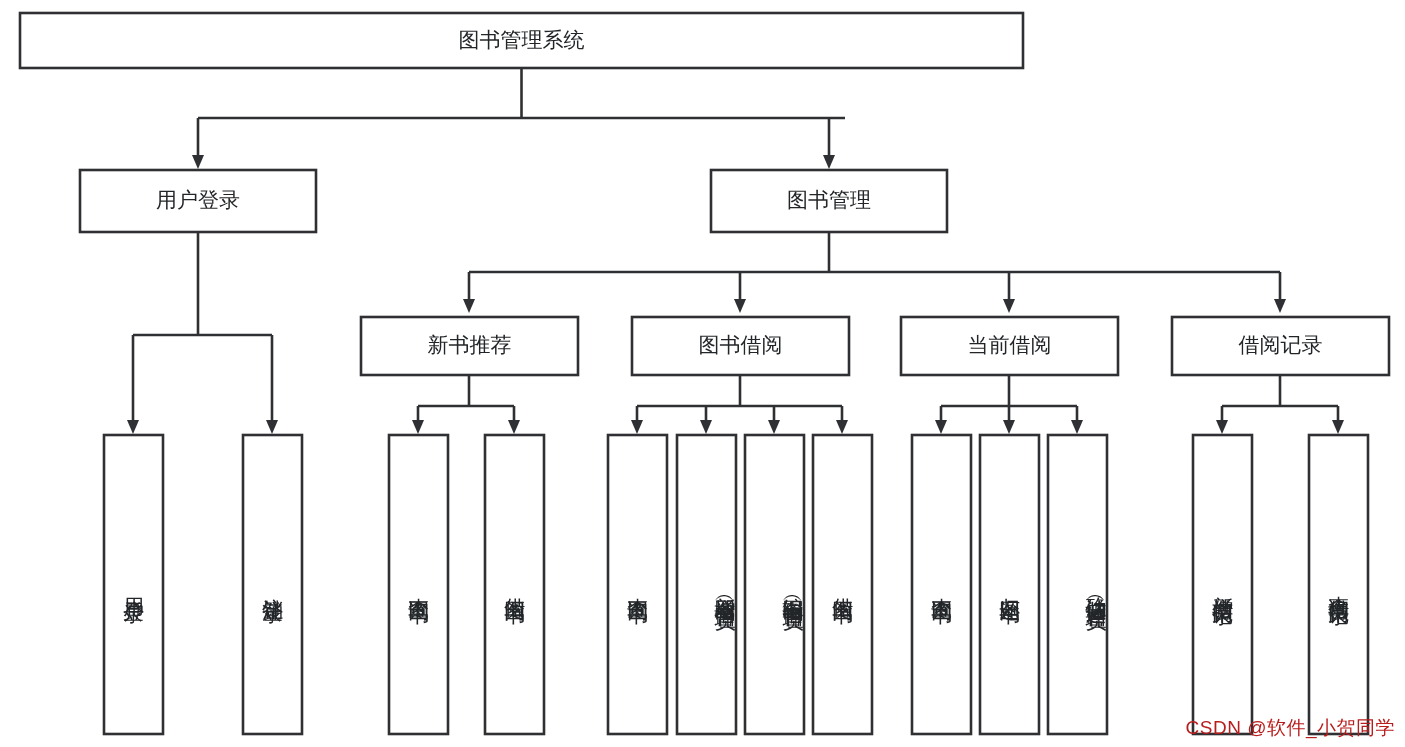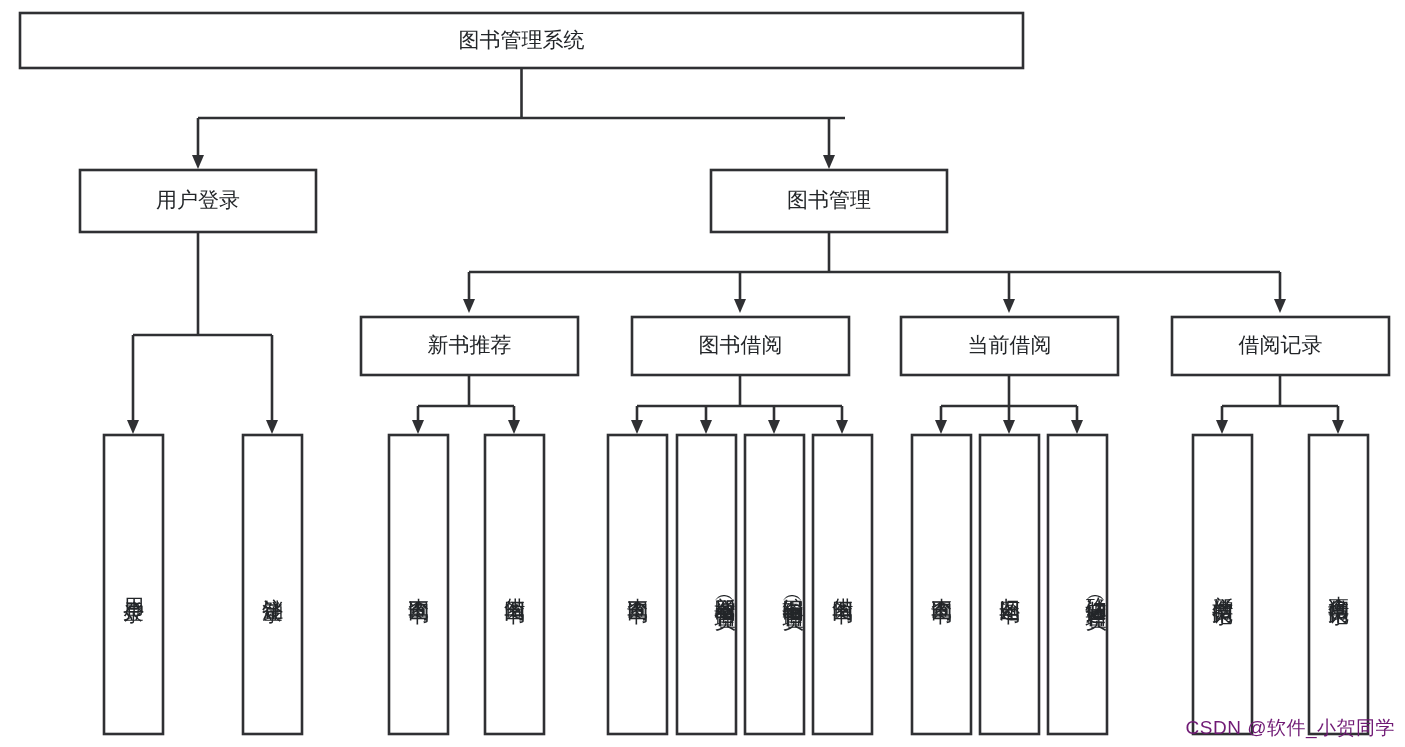--- a/index.html
+++ b/index.html
@@ -66,21 +66,21 @@
   }
   .node-label-v.centered {
     align-items: center;
   }
   .watermark {
     position: absolute;
     right: 10px;
     bottom: 6px;
     font-family: "Liberation Sans", "DejaVu Sans", sans-serif;
     font-size: 19px;
-    color: #701a75;
+    color: #b91c1c;
     white-space: nowrap;
     letter-spacing: 0.5px;
   }
 </style>
 </head>
 <body>
 
 <div id="diagram-root">
 
   <svg id="tree-svg" viewBox="0 0 1405 747">

